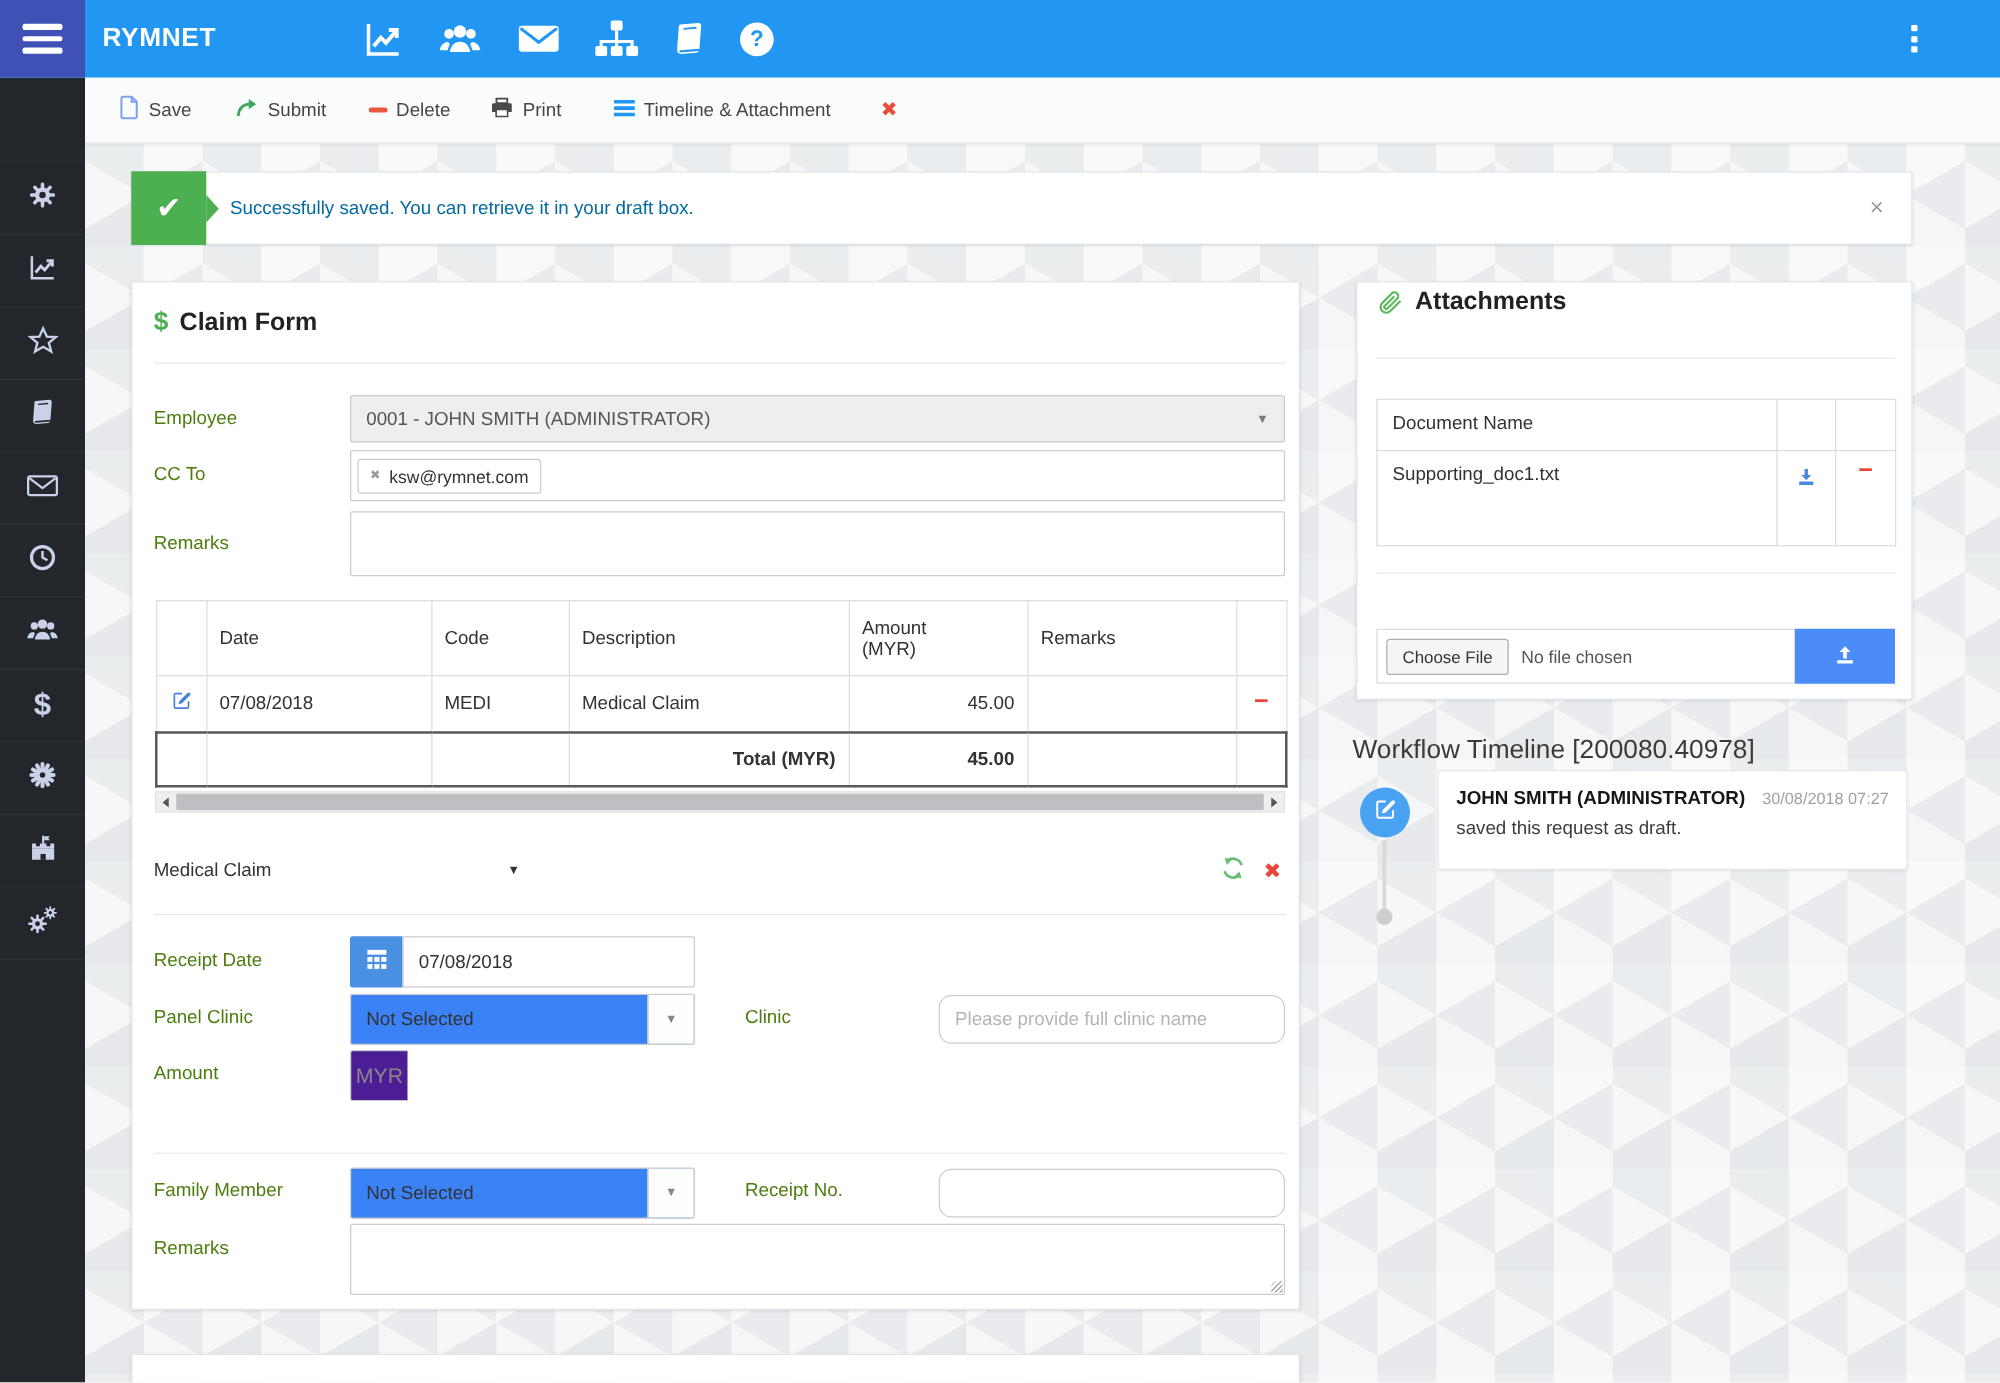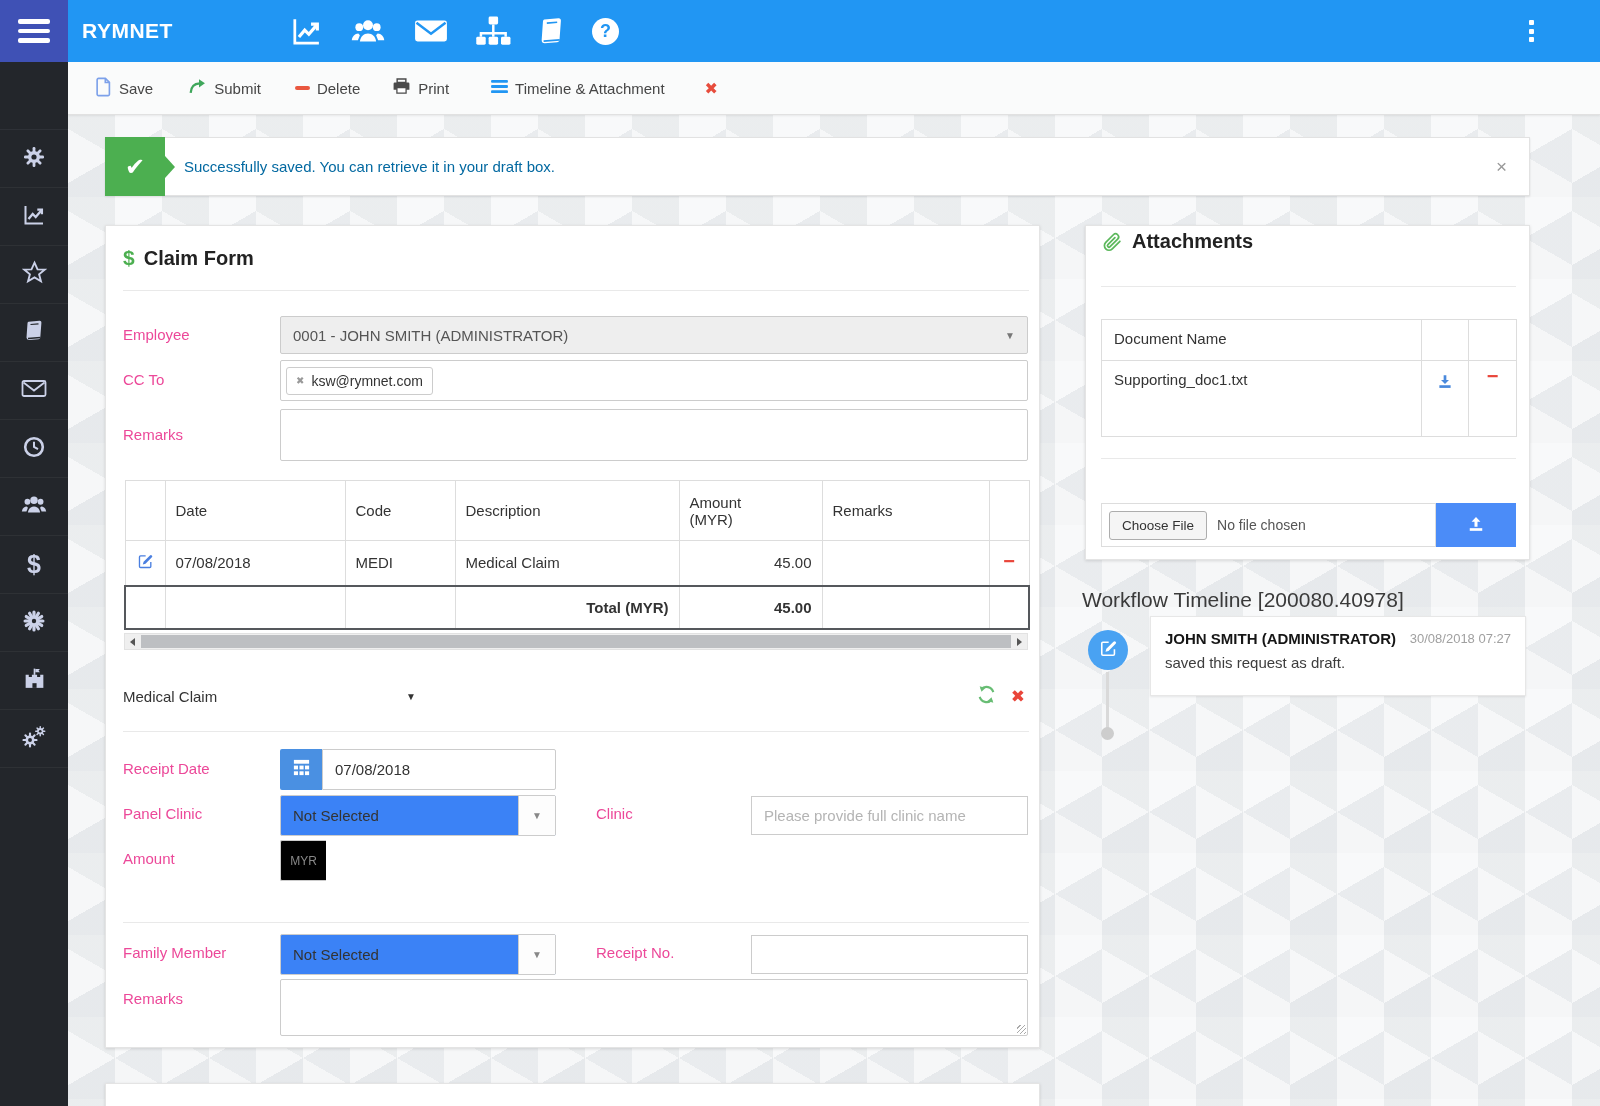--- a/index.html
+++ b/index.html
@@ -65,21 +65,21 @@
   
   .panel { position:absolute; background:#fff; border:1px solid #e4e4e4; box-shadow:0 1px 3px rgba(0,0,0,.13); }
   .claim-panel { left:105px; top:225px; width:935px; height:823px; }
   .attach-panel { left:1085px; top:225px; width:445px; height:335px; }
   .next-panel { left:105px; top:1083px; width:935px; height:30px; }
 
   .panel-title { position:absolute; display:flex; align-items:center; font-size:20px; font-weight:bold; color:#222; }
   .dollar-green { color:#4caf50; font-size:21px; font-weight:bold; margin-right:9px; }
   .hr { position:absolute; border-top:1px solid #e9e9e9; }
 
-  .flabel { position:absolute; font-size:15px; color:#ec4899; }
+  .flabel { position:absolute; font-size:15px; color:#4d7c0f; }
   .f-select { position:absolute; background:#eee; border:1px solid #ccc; border-radius:2px;
     display:flex; align-items:center; padding:0 12px; color:#555; font-size:15px; cursor:pointer;text-align:right; }
   .f-select .caret { margin-left:auto; color:#777; font-size:10px; }
   .cc-box { position:absolute; border:1px solid #ccc; border-radius:2px; background:#fff;
     display:flex; align-items:center; padding:0 5px; cursor:text; }
   .chip { border:1px solid #ccc; border-radius:3px; background:#fff; padding:5px 9px; font-size:14px;
     color:#333; display:flex; align-items:center; gap:7px; }
   .chip .chip-x { color:#999; font-size:12px; font-weight:bold; cursor:pointer; }
   textarea.f-area { position:absolute; border:1px solid #ccc; border-radius:2px; resize:none;
     font-family:inherit; font-size:15px; padding:6px 10px; outline:none; }
@@ -112,31 +112,31 @@
   .type-select { position:absolute; display:flex; justify-content:space-between; align-items:center;
     font-size:15px; color:#333; cursor:pointer; }
   .type-select .caret { color:#333; font-size:10px; }
   .type-actions { position:absolute; display:flex; align-items:center; gap:14px; }
   .refresh-ic { cursor:pointer; }
   .cancel-x { color:#e9453a; font-weight:bold; font-size:17px; cursor:pointer; }
 
   .date-btn { position:absolute; background:#4a90e2; border-radius:2px 0 0 2px; display:flex;
     align-items:center; justify-content:center; cursor:pointer; }
   input.f-input { position:absolute; border:1px solid #ccc; font-family:inherit; font-size:15px;
-    color:#333; padding:0 12px; outline:none; border-radius:0; }
+    color:#333; padding:0 12px; outline:none; border-radius:10px; }
   input.f-input::placeholder { color:#b4b4b4; }
   input.center-ph::placeholder { text-align:center; color:#c2c2c2; }
   .sel-box { position:absolute; border:1px solid #ccc; border-radius:2px; background:#3b82f6; display:flex;
     align-items:stretch; cursor:pointer; }
   .sel-box .sel-text { flex:1; display:flex; align-items:center; padding:0 12px; font-size:15px; color:#333; }
   .sel-box .sel-arrow { width:37px; border-left:1px solid #ccc; display:flex; align-items:center;
     justify-content:center; color:#888; font-size:10px; background:#fdfdfd; }
-  .addon { position:absolute; background:#000000; border:1px solid #ccc; border-right:none;
+  .addon { position:absolute; background:#4c1d95; border:1px solid #ccc; border-right:none;
     border-radius:2px 0 0 2px; display:flex; align-items:center; justify-content:center;
-    font-size:12px; color:#888; }
+    font-size:17px; color:#888; }
 
   
   table.atable { position:absolute; border-collapse:collapse; table-layout:fixed; }
   table.atable th, table.atable td { border:1px solid #ddd; font-size:15px; color:#333;
     padding:10px 12px; text-align:left; vertical-align:top; }
   table.atable th { height:41px; font-weight:400; }
   table.atable td { height:76px; }
   .a-ic { display:block; margin:2px auto 0; cursor:pointer; }
   .upload-box { position:absolute; border:1px solid #ddd; background:#fff; display:flex;
     align-items:center; padding:0 7px; }

